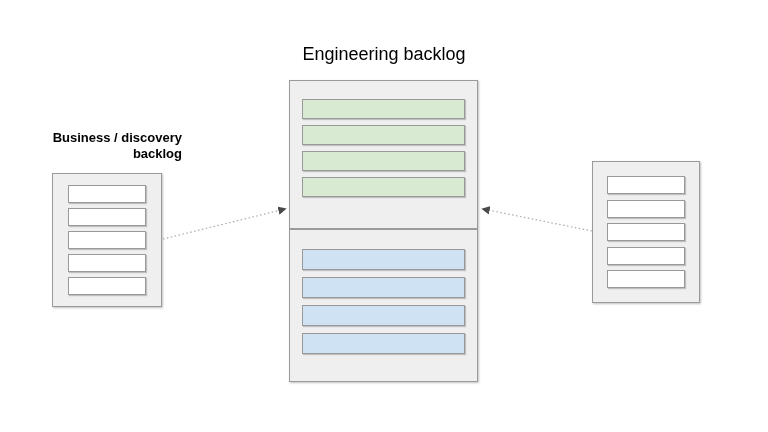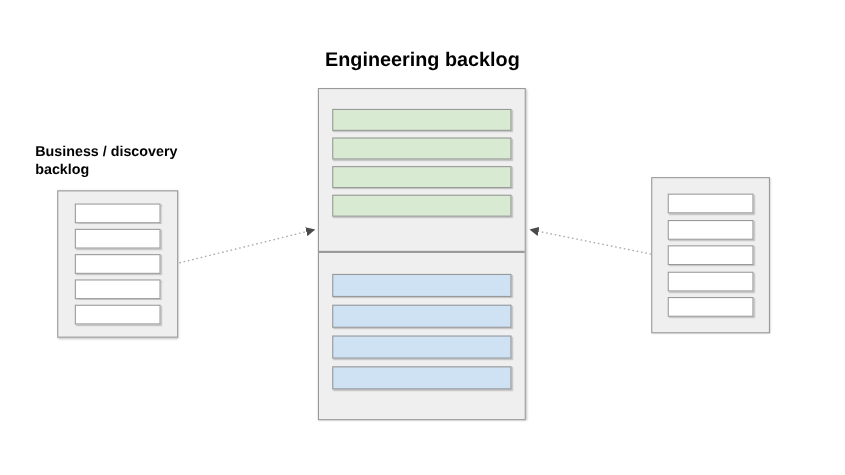--- a/index.html
+++ b/index.html
@@ -17,24 +17,24 @@
   html,body{margin:0;padding:0;}
   body{
     width:768px;height:432px;position:relative;overflow:hidden;
     background:var(--background);
     font-family:"Liberation Sans", sans-serif;
     color:var(--text);
   }
   .stage{position:absolute;inset:0;}
   .page-title{
     position:absolute;left:239px;top:44px;width:290px;
-    text-align:center;font-size:18px;font-weight:bold;white-space:nowrap;
+    text-align:center;font-size:18px;font-weight:normal;white-space:nowrap;
   }
   .label{
-    position:absolute;font-size:13px;font-weight:bold;line-height:16px;text-align:left;
+    position:absolute;font-size:13px;font-weight:bold;line-height:16px;text-align:right;
   }
   .left-label{left:32px;top:130px;width:150px;}
   .right-label{left:576px;top:133px;width:148px;white-space:nowrap;}
   .panel{
     position:absolute;box-sizing:border-box;
     background:var(--box-fill);
     border:1px solid var(--box-border);
     box-shadow:1px 1px 2px rgba(0,0,0,0.25);
   }
   .side-panel{

